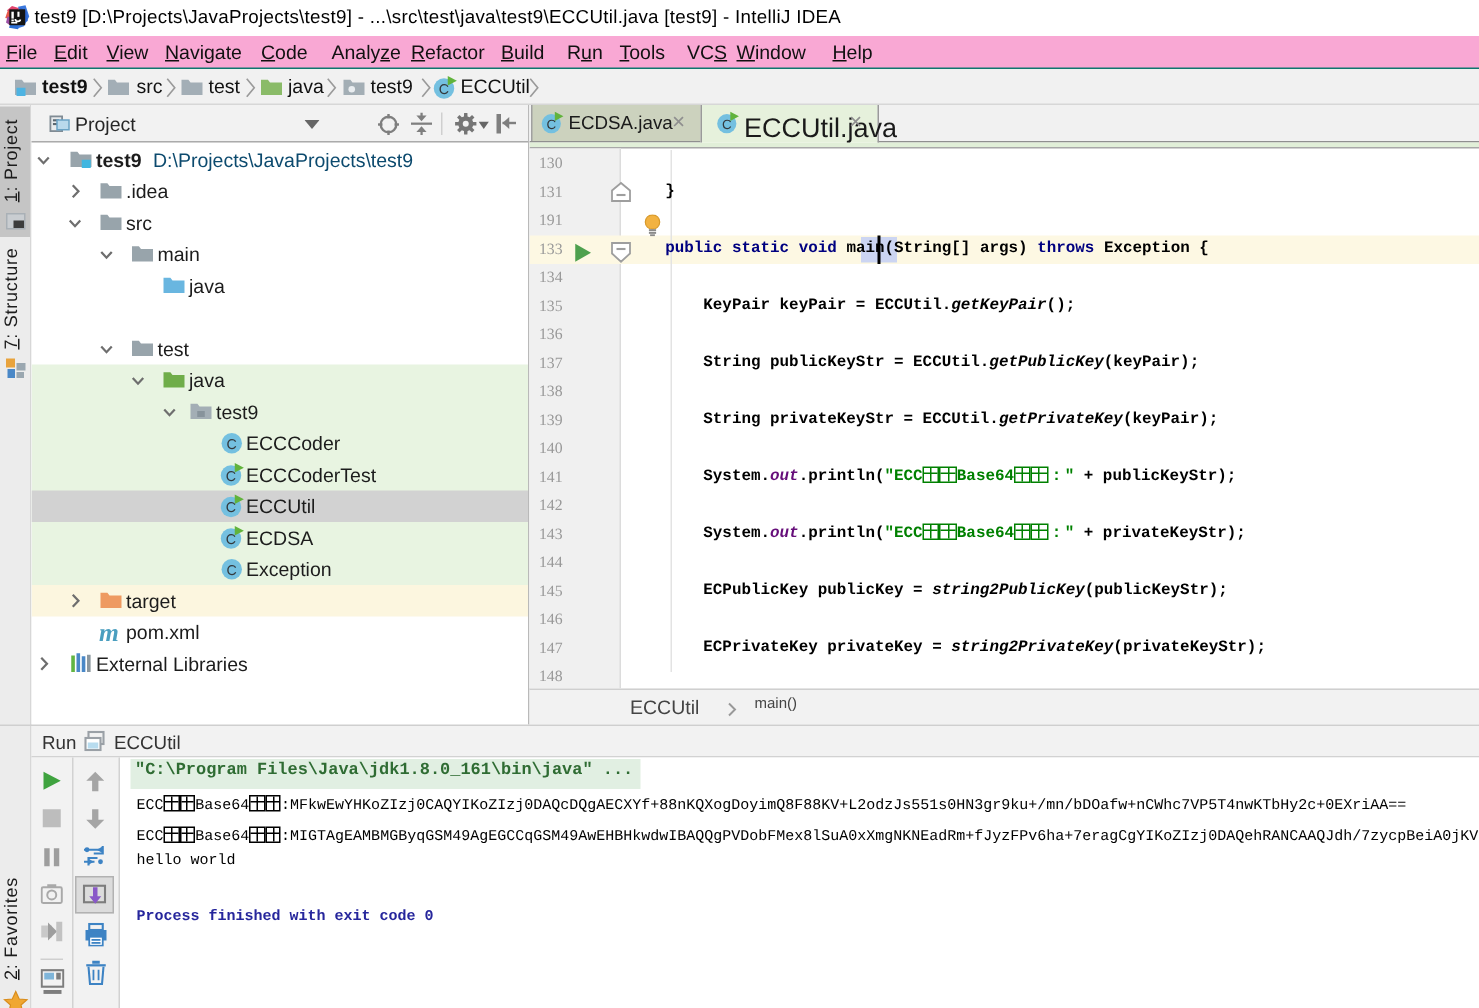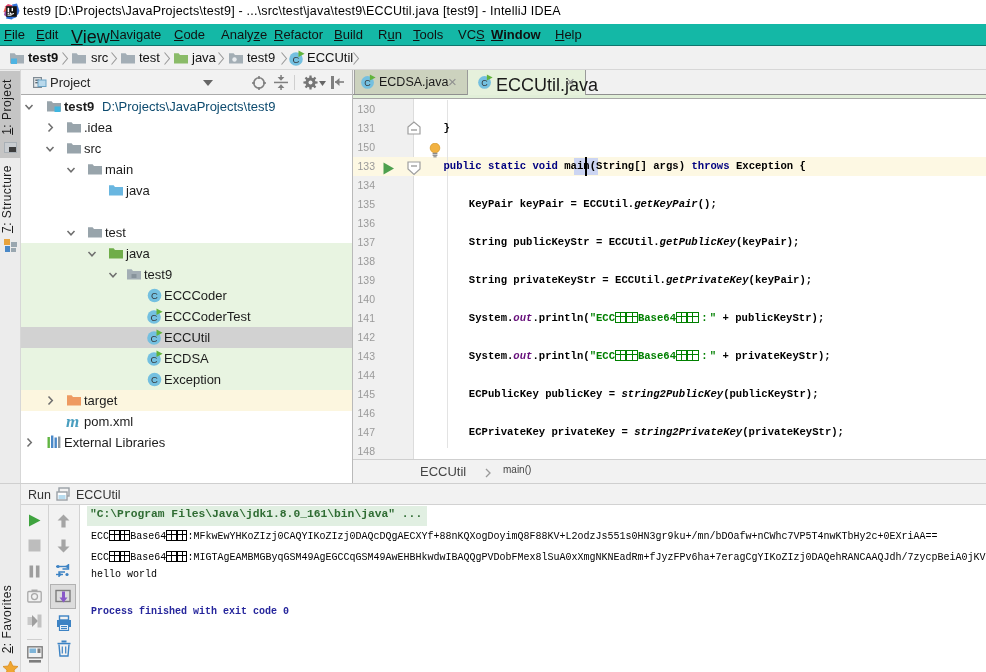--- a/index.html
+++ b/index.html
@@ -14,21 +14,21 @@
      vertical-align:-1.5px;}
 .cjke{display:inline-block;width:11.4px;height:11px;box-sizing:border-box;border:1px solid currentColor;
      background:
        linear-gradient(currentColor,currentColor) 50% 0/1.3px 100% no-repeat,
        linear-gradient(currentColor,currentColor) 0 45%/100% 1.3px no-repeat;
      vertical-align:-1.5px;}
 .row{position:absolute;left:0;width:330px;height:21px;}
 .rowt{position:absolute;top:3px;font-size:13px;color:#1c1c1c;white-space:pre;}
 .tabx{color:#8f8f8f;font-size:15px;line-height:15px;}
 .ln{position:absolute;left:0;width:22px;height:19px;line-height:19px;text-align:right;
-    font-family:Liberation Sans, sans-serif;font-size:10.5px;color:#999;}
+    font-family:Liberation Serif, serif;font-size:10.5px;color:#999;}
 .cl{position:absolute;left:65px;height:19px;line-height:19px;white-space:pre;
     font-family:"Liberation Mono",monospace;font-size:10.6px;font-weight:bold;color:#000;}
 .kw{color:#000080;}
 .st{color:#008000;font-weight:bold;}
 .fd{color:#660e7a;}
 .con{position:absolute;left:10px;font-family:"Liberation Mono",monospace;font-size:10px;line-height:13px;white-space:pre;color:#000;}
 </style>
 </head>
 <body>
 
@@ -43,33 +43,33 @@
     <rect x="3.2" y="3.2" width="10.6" height="10.6" fill="#141414"></rect>
     <rect x="4.6" y="4.8" width="1.6" height="4.6" fill="#fff"></rect>
     <rect x="4.6" y="10.0" width="1.6" height="1.2" fill="#fff"></rect>
     <rect x="8.6" y="4.8" width="1.4" height="3.4" fill="#fff"></rect>
     <path d="M7.3 9.6 v0.6 q0 1 1.6 1 t1.6 -1.2" stroke="#fff" stroke-width="1.2" fill="none"></path>
     <rect x="4.5" y="11.6" width="4" height="1.1" fill="#fff"></rect>
   </svg>
   <div class="a" style="left:23px;top:4px;font-size:12.5px;letter-spacing:0.2px;color:#000;">test9 [D:\Projects\JavaProjects\test9] - ...\src\test\java\test9\ECCUtil.java [test9] - IntelliJ IDEA</div>
 </div>
 
-<div class="a" style="left:0;top:24px;width:986px;height:21px;background:#14b8a6;border-bottom:3px solid #0f766e;">
+<div class="a" style="left:0;top:24px;width:986px;height:21px;background:#f9a8d4;border-bottom:3px solid #0f766e;">
   <div class="a menu" style="left:4px;top:3px;font-size:13px;color:#111;"><u>F</u>ile</div>
   <div class="a menu" style="left:36px;top:3px;font-size:13px;color:#111;"><u>E</u>dit</div>
-  <div class="a menu" style="left:71px;top:3px;font-size:18px;color:#111;"><u>V</u>iew</div>
+  <div class="a menu" style="left:71px;top:3px;font-size:13px;color:#111;"><u>V</u>iew</div>
   <div class="a menu" style="left:110px;top:3px;font-size:13px;color:#111;"><u>N</u>avigate</div>
   <div class="a menu" style="left:174px;top:3px;font-size:13px;color:#111;"><u>C</u>ode</div>
   <div class="a menu" style="left:221px;top:3px;font-size:13px;color:#111;">Analy<u>z</u>e</div>
   <div class="a menu" style="left:274px;top:3px;font-size:13px;color:#111;"><u>R</u>efactor</div>
   <div class="a menu" style="left:334px;top:3px;font-size:13px;color:#111;"><u>B</u>uild</div>
   <div class="a menu" style="left:378px;top:3px;font-size:13px;color:#111;">R<u>u</u>n</div>
   <div class="a menu" style="left:413px;top:3px;font-size:13px;color:#111;"><u>T</u>ools</div>
   <div class="a menu" style="left:458px;top:3px;font-size:13px;color:#111;">VC<u>S</u></div>
-  <div class="a menu" style="left:491px;top:3px;font-size:13px;color:#111;font-weight:bold;"><u>W</u>indow</div>
+  <div class="a menu" style="left:491px;top:3px;font-size:13px;color:#111;"><u>W</u>indow</div>
   <div class="a menu" style="left:555px;top:3px;font-size:13px;color:#111;"><u>H</u>elp</div>
 </div>
 
 <div class="a" style="left:0;top:46px;width:986px;height:23px;background:#f1f1f1;border-bottom:1px solid #d7d7d7;" id="navbar">
   <svg class="a" style="left:9px;top:4px" width="16" height="16" viewBox="0 0 16 16">
     <path d="M1 3.2 h4.6 l1.4 1.8 H15 V13.4 H1 z" fill="#a3aeb6"></path>
     <rect x="2" y="8.5" width="6" height="5.5" fill="#4db3e2"></rect>
   </svg>
   <div class="a" style="left:28px;top:4px;font-size:13px;font-weight:bold;color:#111;">test9</div>
   <svg class="a" style="left:61px;top:6px" width="8" height="13" viewBox="0 0 8 13">
@@ -349,21 +349,21 @@
 
   <div class="a" style="left:0;top:87px;width:633px;height:19px;background:#fdf8e3;"></div>
 
   <div class="a" style="left:94px;top:30px;width:1px;height:348px;background:#e3e3e3;"></div>
 
   <div class="a" style="left:221px;top:88px;width:24px;height:17px;background:#ccd5f2;"></div>
   <div class="a" style="left:231.5px;top:87px;width:2.5px;height:19px;background:#000;"></div>
 
   <div class="ln" style="top:30px">130</div>
   <div class="ln" style="top:49px">131</div>
-  <div class="ln" style="top:68px">150</div>
+  <div class="ln" style="top:68px">191</div>
   <div class="ln" style="top:87px">133</div>
   <div class="ln" style="top:106px">134</div>
   <div class="ln" style="top:125px">135</div>
   <div class="ln" style="top:144px">136</div>
   <div class="ln" style="top:163px">137</div>
   <div class="ln" style="top:182px">138</div>
   <div class="ln" style="top:201px">139</div>
   <div class="ln" style="top:220px">140</div>
   <div class="ln" style="top:239px">141</div>
   <div class="ln" style="top:258px">142</div>

